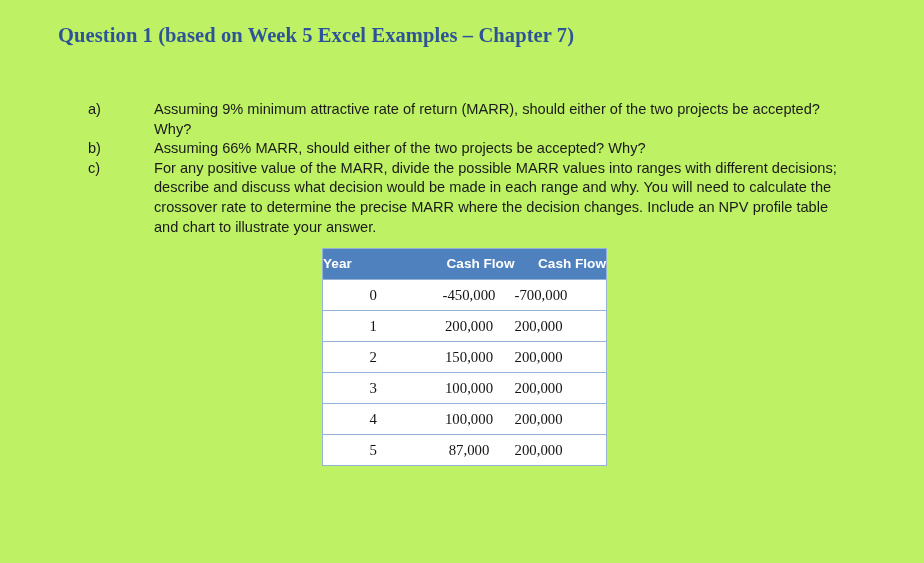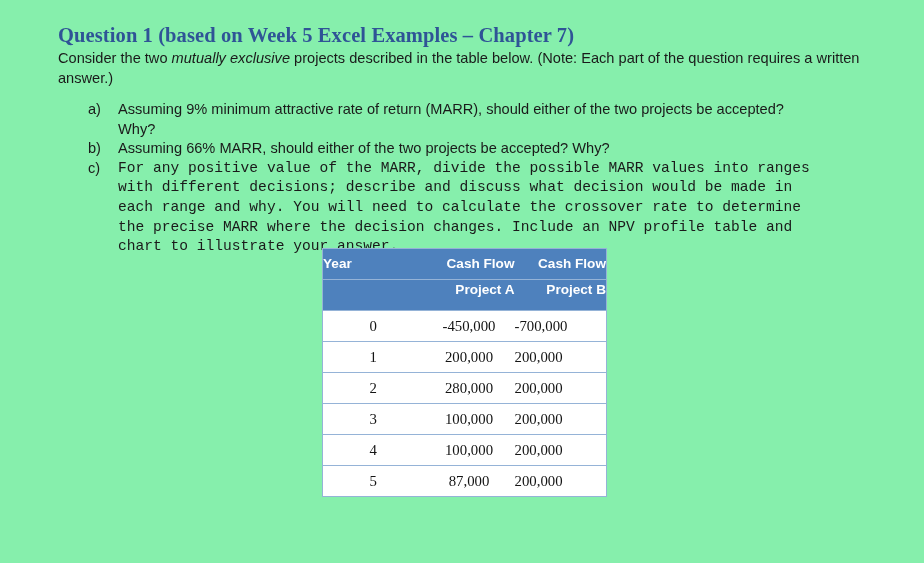--- a/index.html
+++ b/index.html
@@ -14,21 +14,21 @@
     color: #1a1a1a;
     position: relative;
     overflow: hidden;
   }
 
   .page {
     position: absolute;
     left: 0; top: 0;
     width: 924px;
     height: 563px;
-    background: #86efac;
+    background: #bef264;
   }
 
   
   .q-title {
     position: absolute;
     left: 58px;
     top: 24px;
     font-family: "Liberation Serif", "DejaVu Serif", serif;
     font-size: 20.5px;
     font-weight: bold;
@@ -67,22 +67,23 @@
   }
   .qmarker {
     flex: 0 0 auto;
     width: 30px;
     text-align: left;
     color: #1a1a1a;
   }
   .qtext {
     flex: 1 1 auto;
     color: #1a1a1a;
-  }
-  .qitem.item-c .qtext { max-width: 700px; font-family: Liberation Mono, monospace; }
+    margin-left: 36px;
+  }
+  .qitem.item-c .qtext { max-width: 700px; }
   .qitem.item-a .qtext { max-width: 700px; }
 
   
   .cf-table-wrap {
     position: absolute;
     left: 322px;
     top: 248px;
   }
   table.cf-table {
     border-collapse: collapse;
@@ -137,23 +138,20 @@
   .cf-table thead th:last-child  { border-right: 1.6px solid #95B3D7; }
   .cf-table thead th { border-top: 1.6px solid #95B3D7; }
 </style>
 </head>
 <body>
 
 <div class="page">
 
   <div class="q-title">Question 1 (based on Week 5 Excel Examples – Chapter 7)</div>
 
-  <div class="intro">
-    <span>Consider the two </span><em>mutually exclusive</em><span> projects described in the table below. (Note: Each part of the question requires a written answer.)</span>
-  </div>
 
   <div class="qlist">
     <div class="qitem item-a">
       <span class="qmarker">a)</span>
       <span class="qtext">Assuming 9% minimum attractive rate of return (MARR), should either of the two projects be accepted? Why?</span>
     </div>
     <div class="qitem item-b">
       <span class="qmarker">b)</span>
       <span class="qtext">Assuming 66% MARR, should either of the two projects be accepted? Why?</span>
     </div>
@@ -164,40 +162,35 @@
   </div>
 
   <div class="cf-table-wrap">
     <table class="cf-table">
       <thead>
         <tr class="hrow1">
           <th class="th-year">Year</th>
           <th class="th-a">Cash Flow</th>
           <th class="th-b">Cash Flow</th>
         </tr>
-        <tr class="hrow2">
-          <th class="th-year"></th>
-          <th class="th-a">Project A</th>
-          <th class="th-b">Project B</th>
-        </tr>
       </thead>
       <tbody>
         <tr>
           <td class="td-year">0</td>
           <td class="td-a">-450,000</td>
           <td class="td-b">-700,000</td>
         </tr>
         <tr>
           <td class="td-year">1</td>
           <td class="td-a">200,000</td>
           <td class="td-b">200,000</td>
         </tr>
         <tr>
           <td class="td-year">2</td>
-          <td class="td-a">280,000</td>
+          <td class="td-a">150,000</td>
           <td class="td-b">200,000</td>
         </tr>
         <tr>
           <td class="td-year">3</td>
           <td class="td-a">100,000</td>
           <td class="td-b">200,000</td>
         </tr>
         <tr>
           <td class="td-year">4</td>
           <td class="td-a">100,000</td>

